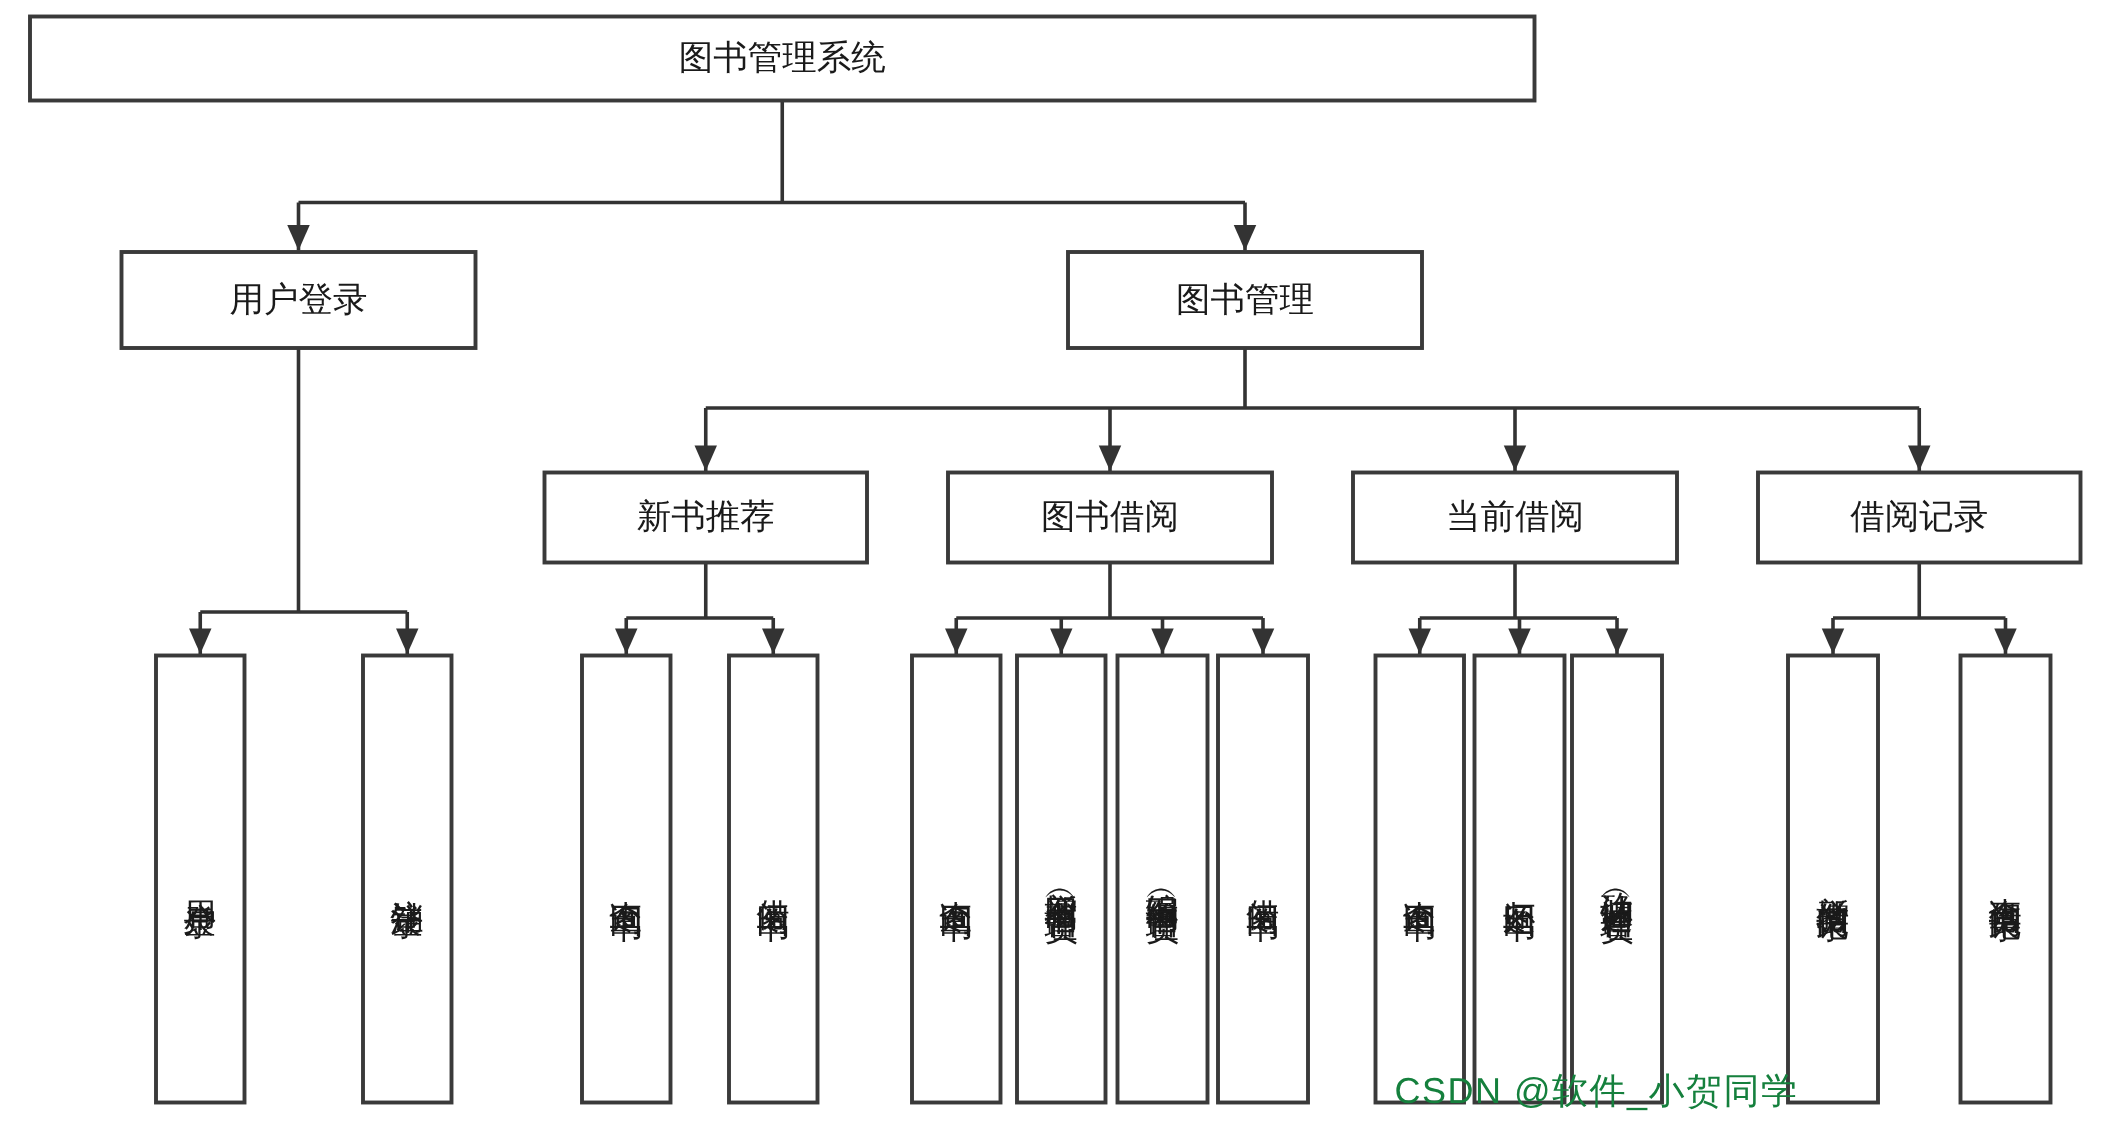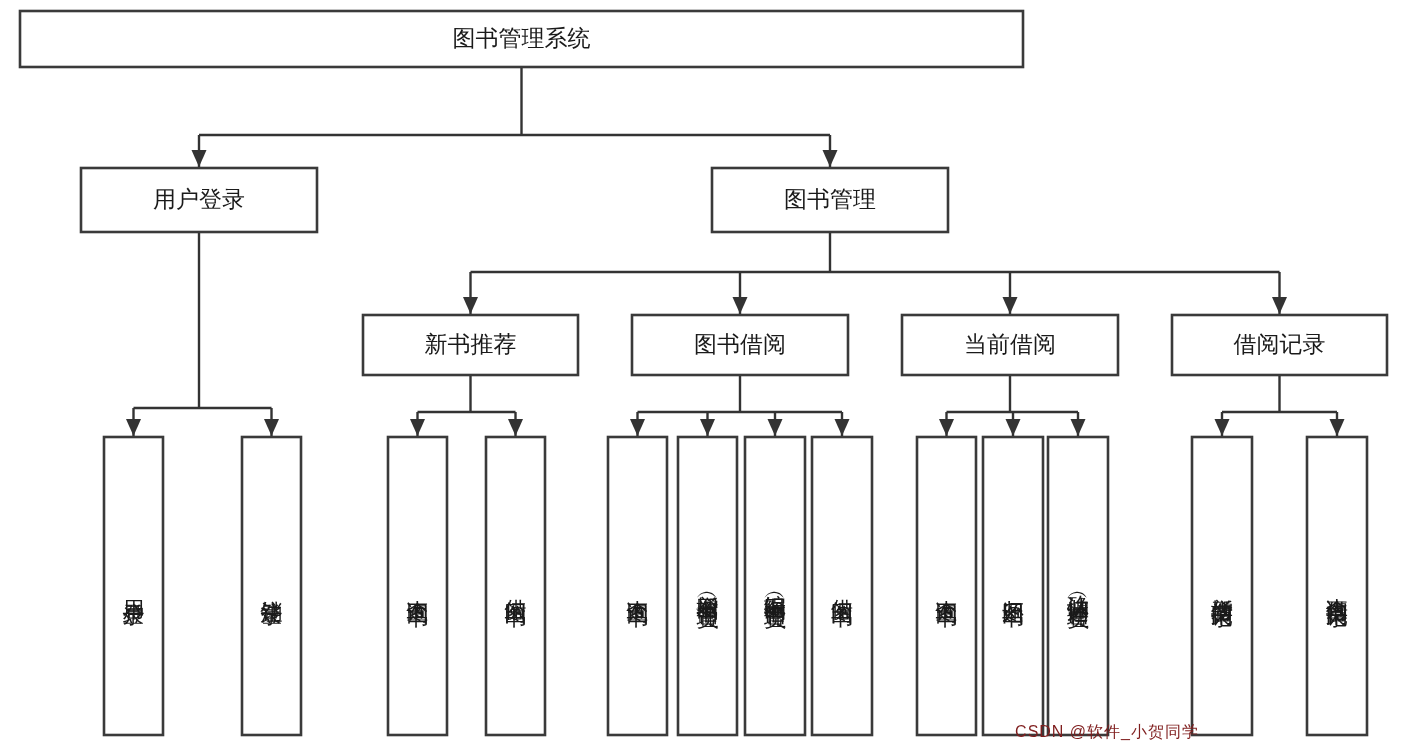--- a/index.html
+++ b/index.html
@@ -64,22 +64,22 @@
     color: #1a1a1a;
     white-space: nowrap;
     text-align: center;
     pointer-events: none;
   }
   .watermark {
     position: absolute;
     right: 8px;
     bottom: 4px;
     font-family: "Liberation Sans", "DejaVu Sans", sans-serif;
-    font-size: 16px;
-    color: #7f1d1d;
+    font-size: 24px;
+    color: #15803d;
     letter-spacing: 1px;
     white-space: nowrap;
   }
 </style>
 </head>
 <body>
 
 <div id="diagram-root">
 
   <svg id="diagram-svg" viewBox="0 0 1405 747">

